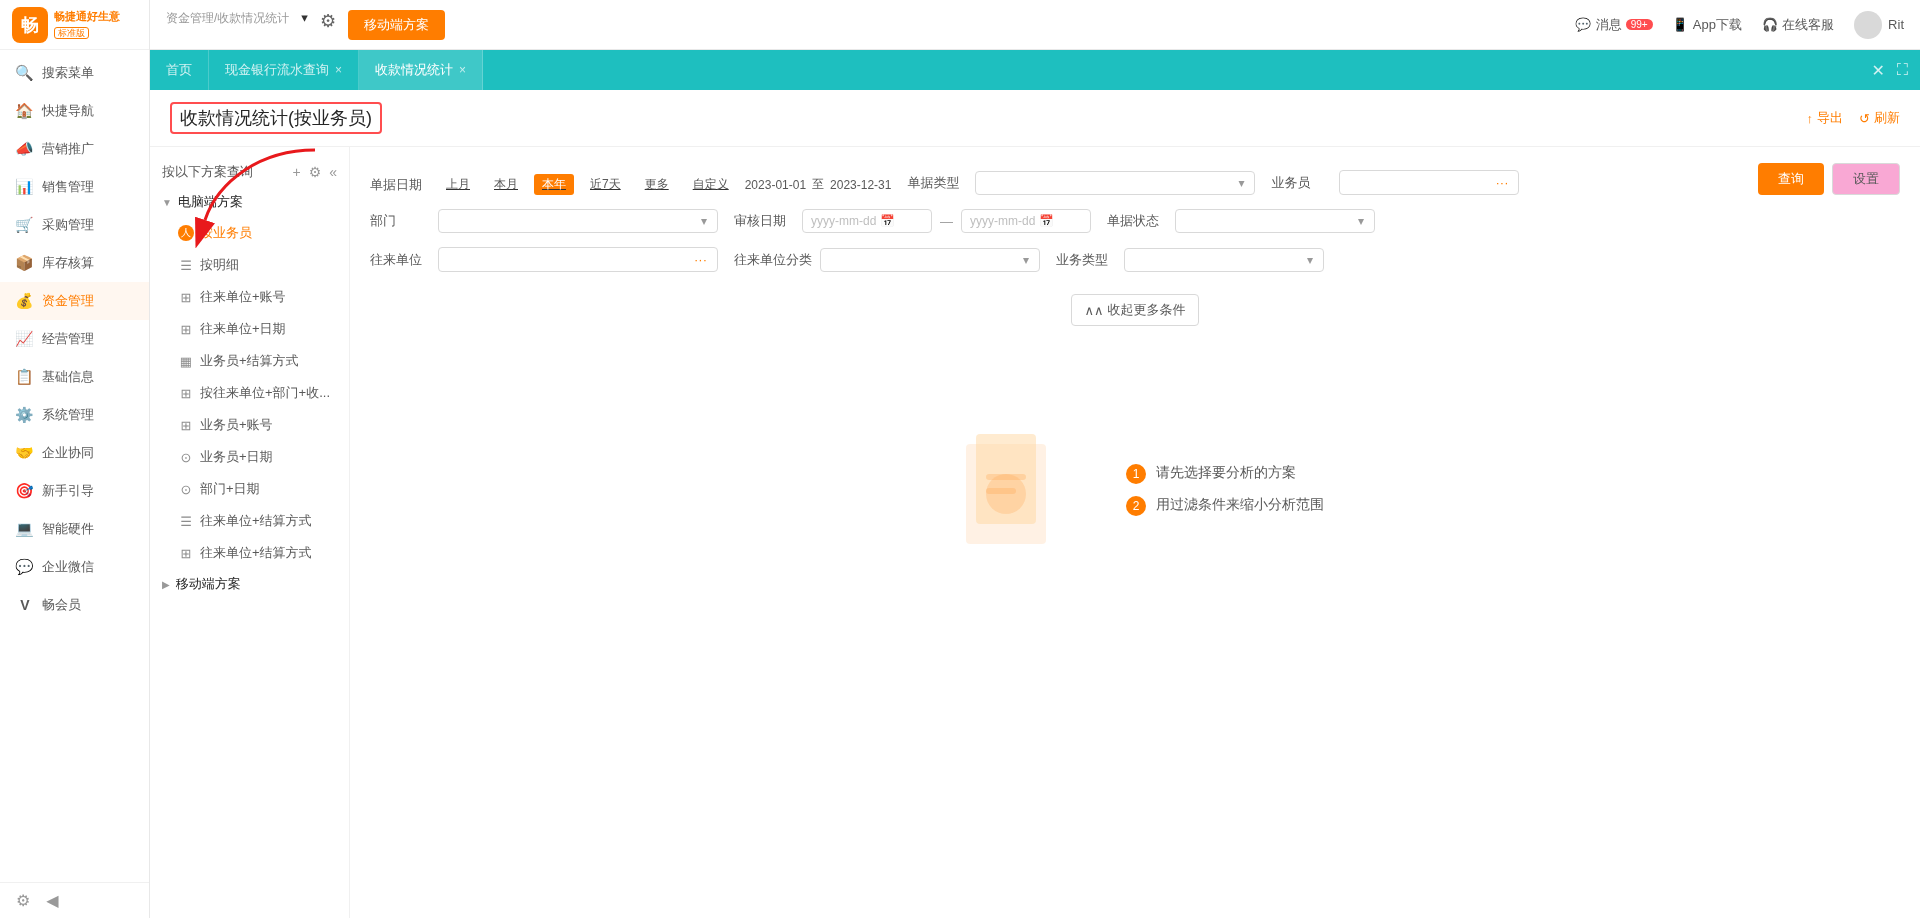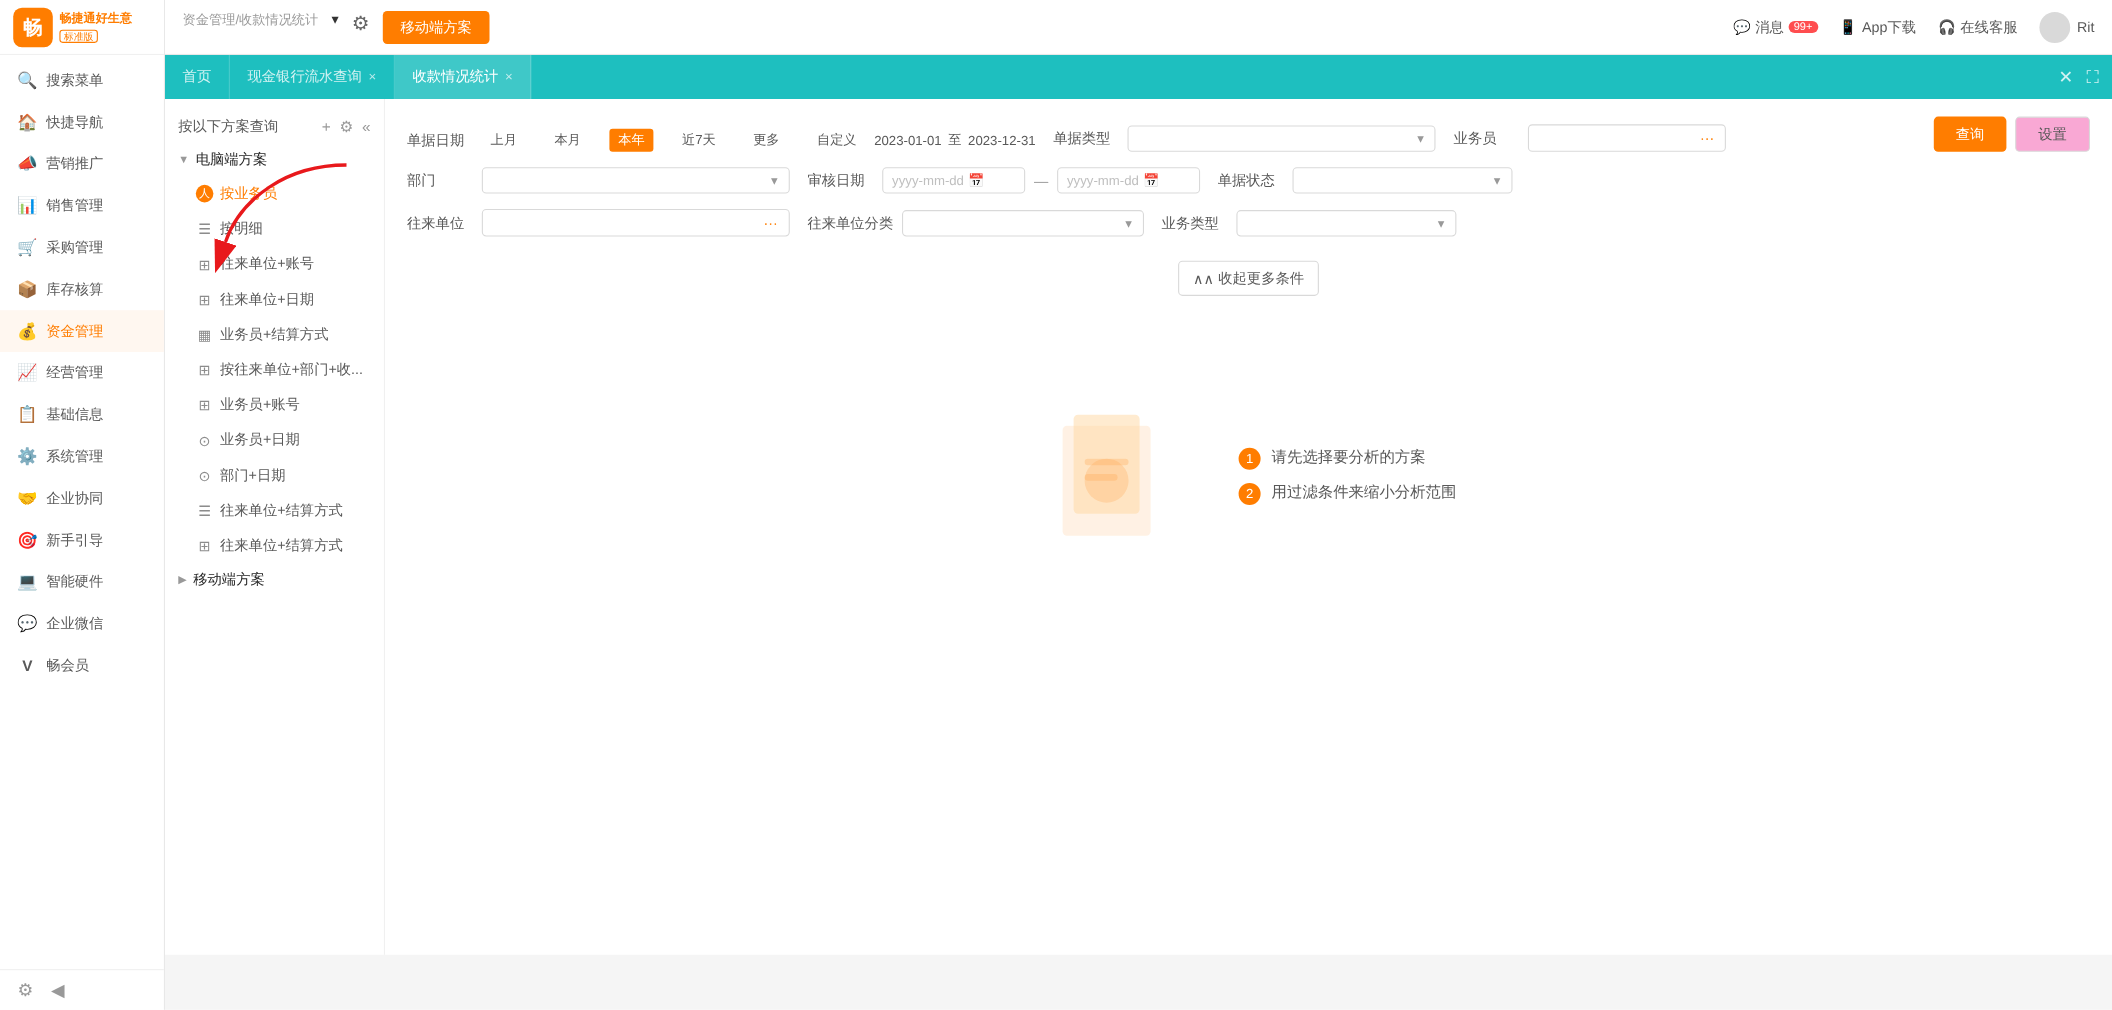--- a/index.html
+++ b/index.html
@@ -111,21 +111,21 @@
     .scheme-item.active { color: #ff7d00; }
     .scheme-item-icon { width: 16px; height: 16px; display: flex; align-items: center; justify-content: center; font-size: 13px; }
     .scheme-item-icon.orange { color: #ff7d00; }
 
     
     .right-area { flex: 1; background: #fff; overflow-y: auto; }
     .filter-section { padding: 16px 20px; }
     .filter-row { display: flex; align-items: flex-end; gap: 16px; margin-bottom: 14px; flex-wrap: wrap; }
     .filter-item { display: flex; align-items: center; gap: 8px; }
     .filter-label { color: #595959; font-size: 13px; white-space: nowrap; min-width: 60px; }
-    .date-tabs { display: flex; align-items: center; gap: 18px; }
+    .date-tabs { display: flex; align-items: center; gap: 8px; text-decoration: underline; }
     .date-tab { padding: 2px 8px; border-radius: 3px; font-size: 12px; cursor: pointer; color: #595959; }
     .date-tab.active { background: #ff7d00; color: white; }
     .date-range { display: flex; align-items: center; gap: 6px; font-size: 12px; color: #595959; }
     .filter-select {
       display: flex; align-items: center; gap: 6px; border: 1px solid #d9d9d9;
       border-radius: 4px; padding: 4px 10px; min-width: 200px; cursor: pointer;
       background: #fff; color: #595959; font-size: 13px;
     }
     .filter-select .chevron { color: #999; font-size: 12px; margin-left: auto; }
     .filter-select-wide { min-width: 280px; }
@@ -284,20 +284,33 @@
     <span class="tab-close">×</span>
   </div>
   <div class="tab-bar-right">
     <span class="tab-bar-icon">✕</span>
     <span class="tab-bar-icon">⛶</span>
   </div>
 </div>
 
 <div class="main-content">
 
+  <div class="page-header">
+    <h2 class="page-title">收款情况统计(按业务员)</h2>
+    <div class="page-actions">
+      <div class="action-btn">
+        <span>↑</span>
+        <span>导出</span>
+      </div>
+      <div class="action-btn">
+        <span>↺</span>
+        <span>刷新</span>
+      </div>
+    </div>
+  </div>
 
   <div class="content-area">
 
     <div class="left-panel">
       <div class="panel-header">
         <span>按以下方案查询</span>
         <div class="panel-header-actions">
           <span class="panel-icon">+</span>
           <span class="panel-icon" style="font-size:14px;">⚙</span>
           <span class="panel-icon">«</span>

